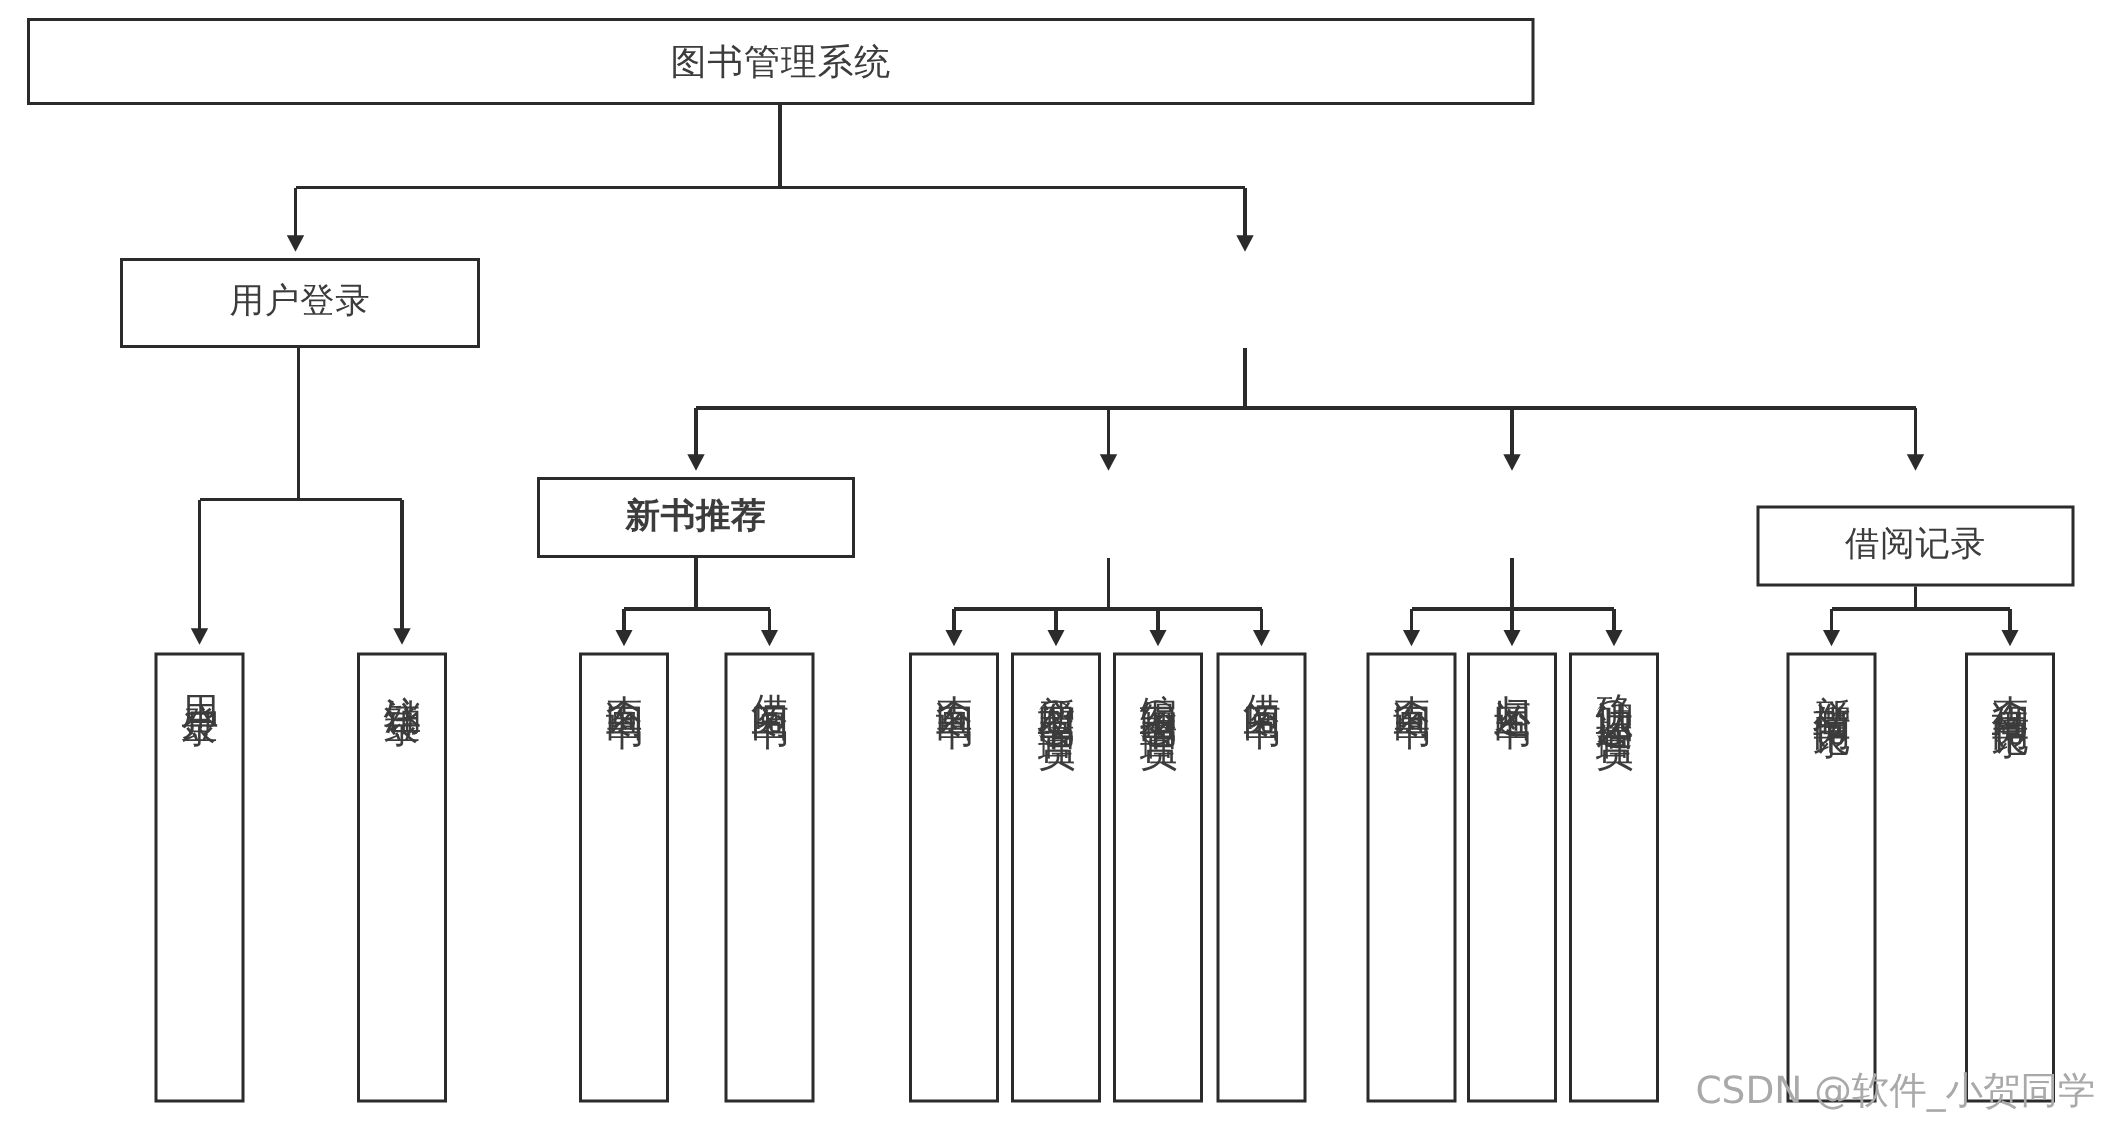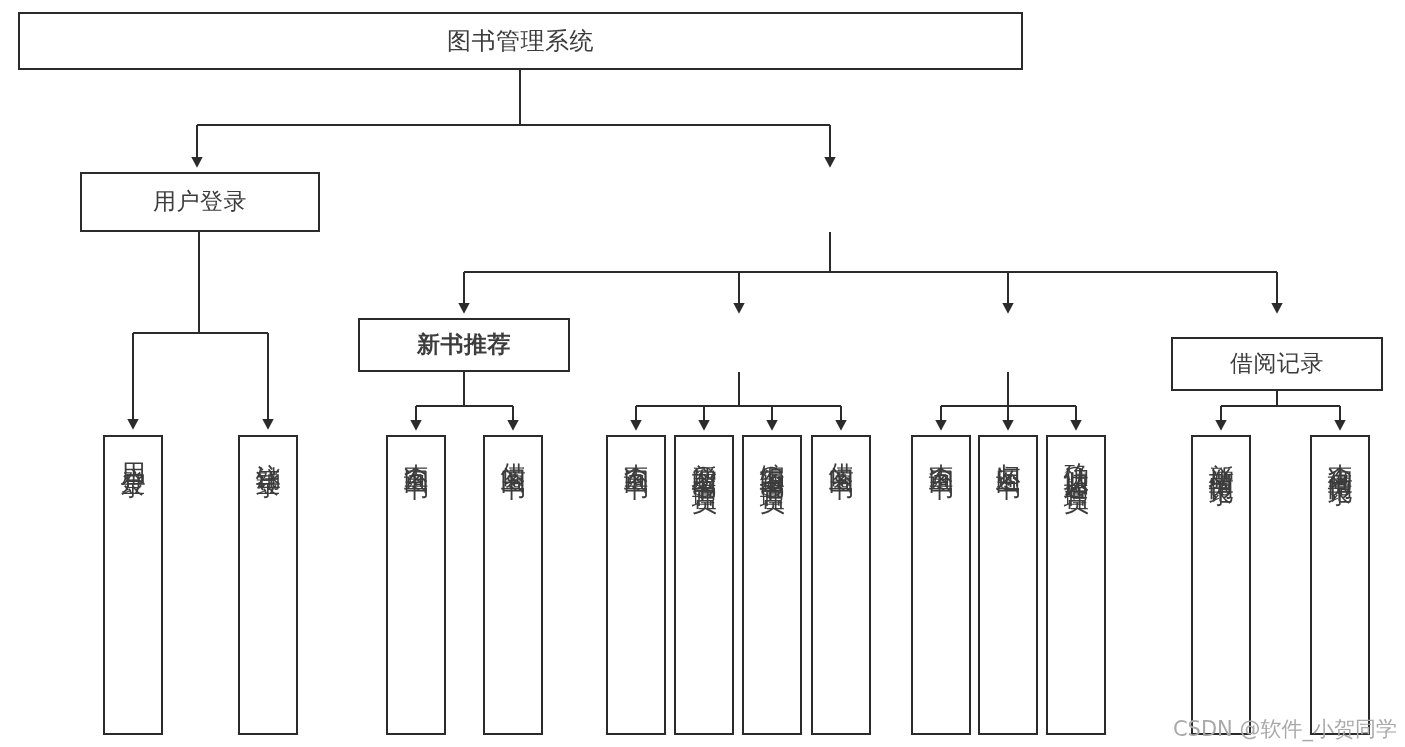--- a/index.html
+++ b/index.html
@@ -48,21 +48,21 @@
     line-height:1.02;
     letter-spacing:4px;
     white-space:normal;
     max-height:100%;
   }
 
   #watermark{
     position:absolute;
     right:8px;
     bottom:4px;
-    font-size:21px;
+    font-size:25px;
     color:#a9a9a9;
     z-index:3;
     white-space:nowrap;
     font-family:"DejaVu Sans","Liberation Sans",sans-serif;
   }
 </style>
 </head>
 <body>
 
 <div id="canvas">

